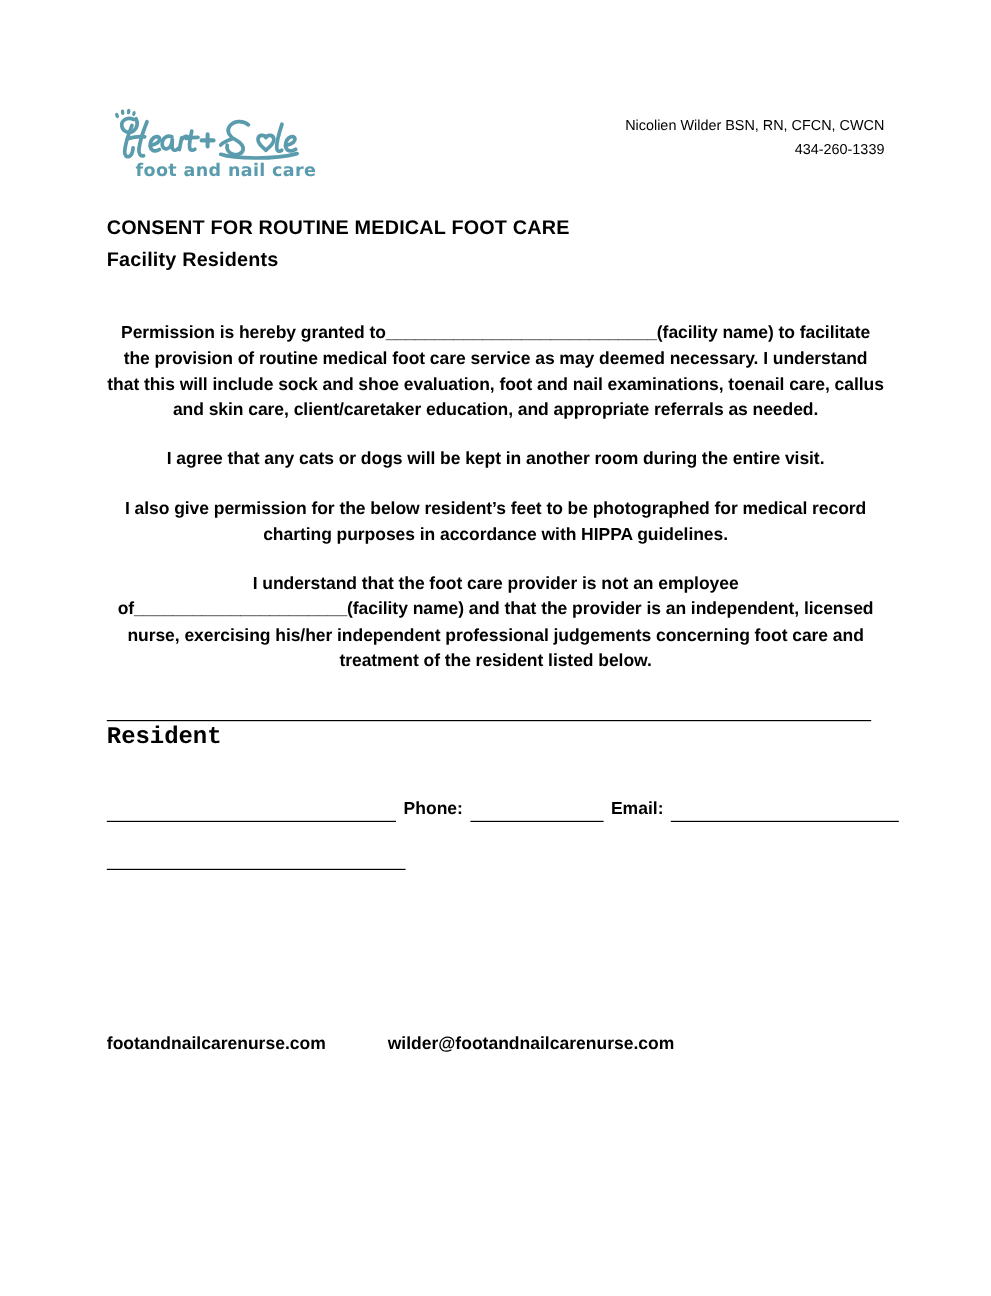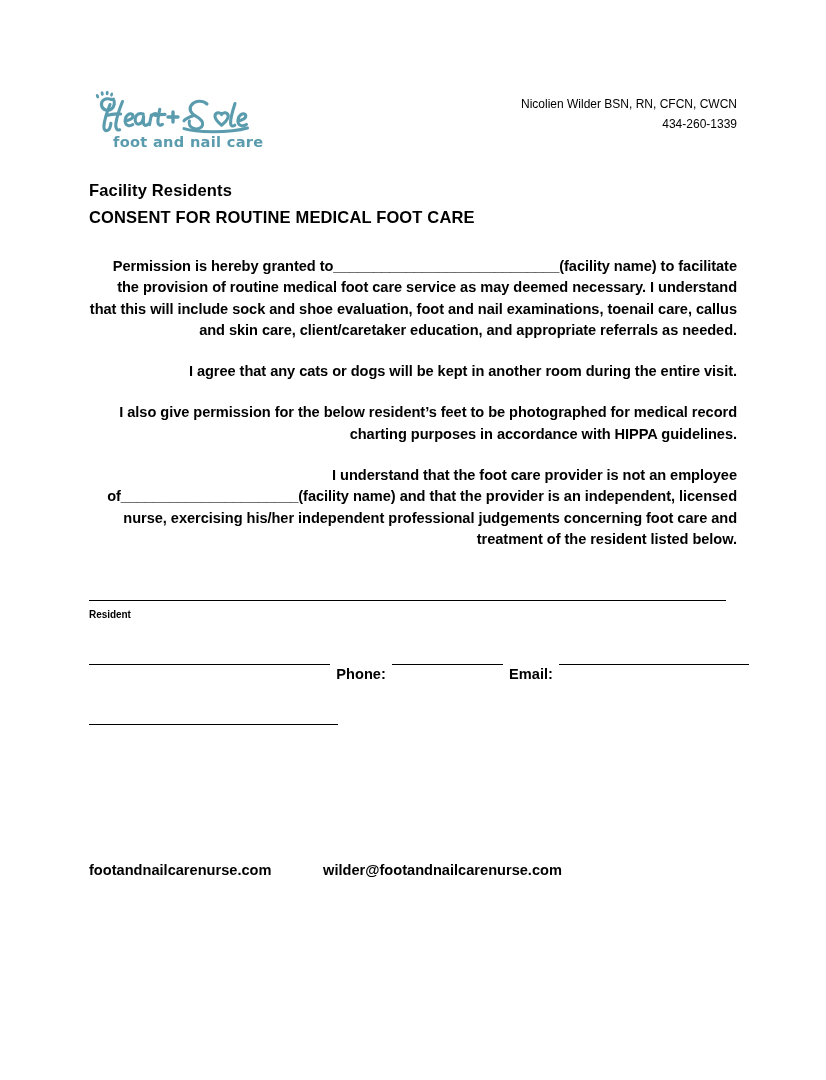--- a/index.html
+++ b/index.html
@@ -68,55 +68,56 @@
   }
 
   
   .body-block {
     position: absolute;
     left: 89px;
     top: 252px;
     width: 648px;
   }
   p.para {
-    margin: 4px 0 20px 0;
+    margin: 16px 0 20px 0;
     font-size: 14.6px;
     line-height: 21.3px;
     font-weight: 600;
     letter-spacing: -0.05px;
-    text-align: right;
+    text-align: center;
   }
   p.para:last-child { margin-bottom: 0; }
 
   
   .sig-block {
     position: absolute;
     left: 89px;
     top: 600px;
     width: 660px;
   }
   .sig-group { margin-bottom: 19px; }
   .rule {
     border-top: 1.6px solid #000;
     height: 0;
     margin-bottom: 3px;
   }
   .rule.full { width: 637px; }
   .rule.short { width: 249px; }
   .sig-label {
-    font-size: 10px;
+    font-size: 20px;
     font-weight: 600;
     line-height: 21px;
     letter-spacing: -0.05px;
+    font-family: Liberation Mono, monospace;
   }
   .sig-spacer { height: 20px; }
 
   .party-row {
     display: flex;
-    align-items: flex-start;
+    align-items: flex-end;
     white-space: nowrap;
     font-size: 14.6px;
     font-weight: 600;
     line-height: 21px;
   }
   .party-row .ln {
     border-bottom: 1.6px solid #000;
     display: inline-block;
   }
   .ln-party   { width: 245px; }
@@ -199,22 +200,22 @@
       </svg>
     </div>
 
     <div class="contact">
       <div>Nicolien Wilder BSN, RN, CFCN, CWCN</div>
       <div>434-260-1339</div>
     </div>
   </div>
 
   <div class="title-block">
+    <div class="title-line">CONSENT FOR ROUTINE MEDICAL FOOT CARE</div>
     <div class="title-line">Facility Residents</div>
-    <div class="title-line">CONSENT FOR ROUTINE MEDICAL FOOT CARE</div>
   </div>
 
   <div class="body-block">
     <p class="para">Permission is hereby granted to____________________________(facility name) to facilitate the provision of routine medical foot care service as may deemed necessary. I understand that this will include sock and shoe evaluation, foot and nail examinations, toenail care, callus and skin care, client/caretaker education, and appropriate referrals as needed.</p>
     <p class="para">I agree that any cats or dogs will be kept in another room during the entire visit.</p>
     <p class="para">I also give permission for the below resident’s feet to be photographed for medical record charting purposes in accordance with HIPPA guidelines.</p>
     <p class="para">I understand that the foot care provider is not an employee of______________________(facility name) and that the provider is an independent, licensed nurse, exercising his/her independent professional judgements concerning foot care and treatment of the resident listed below.</p>
   </div>
 
   <div class="sig-block">

